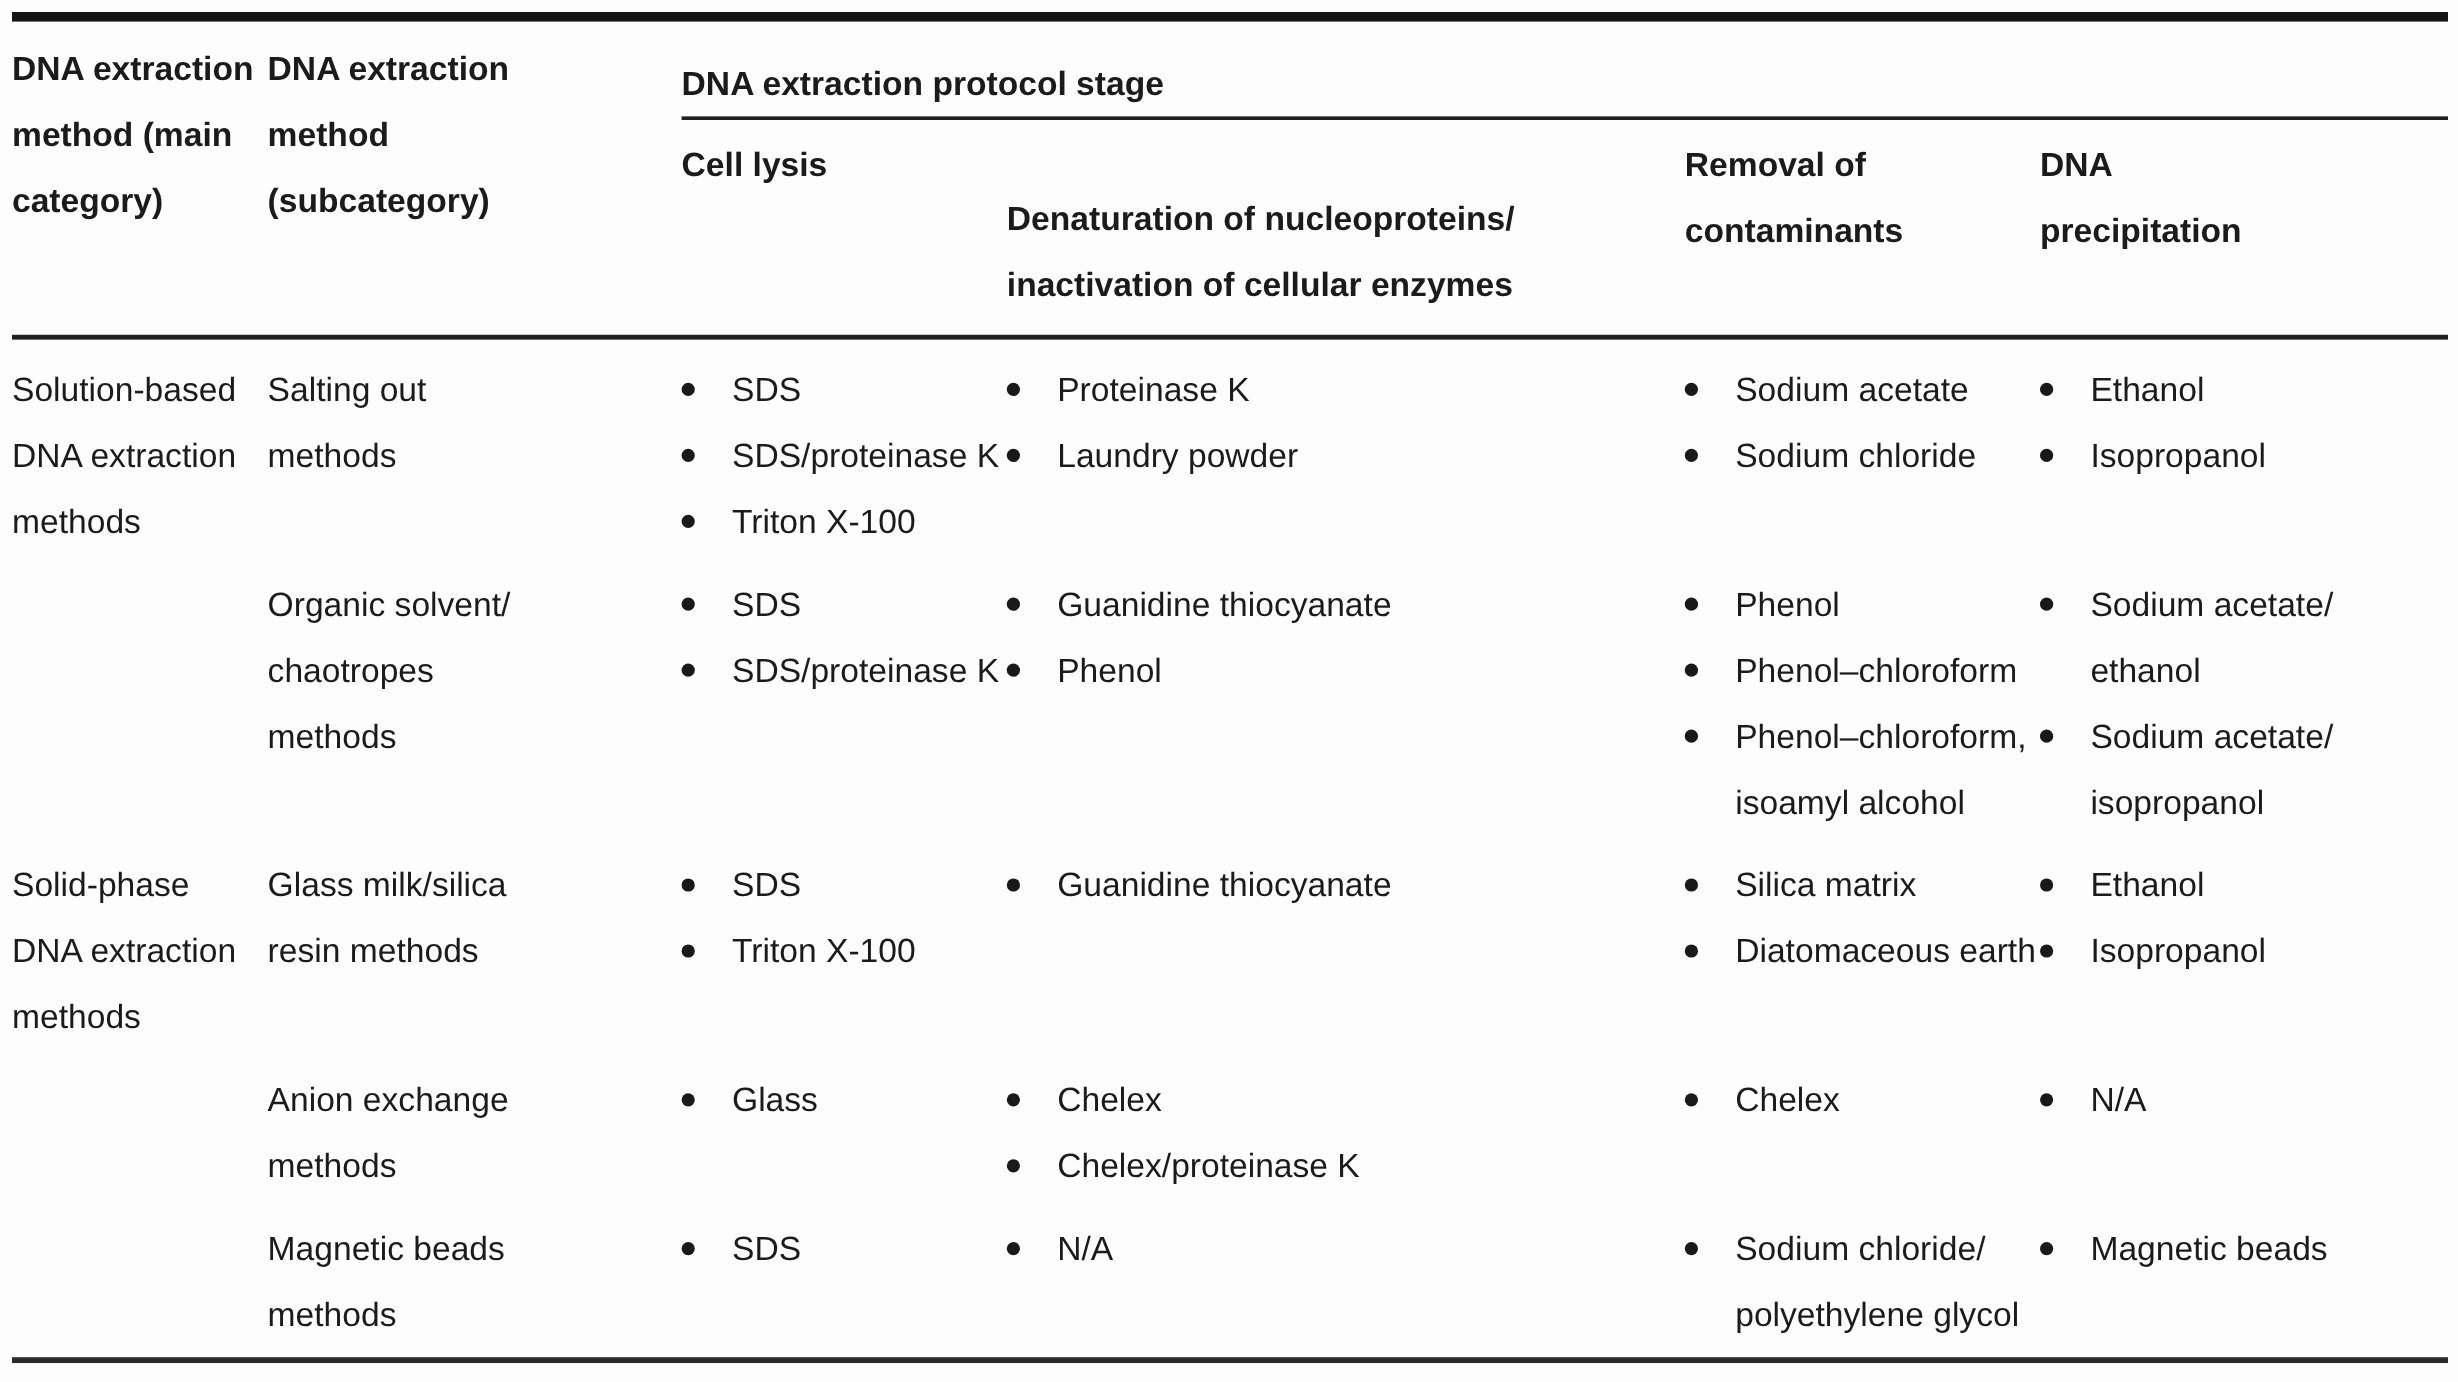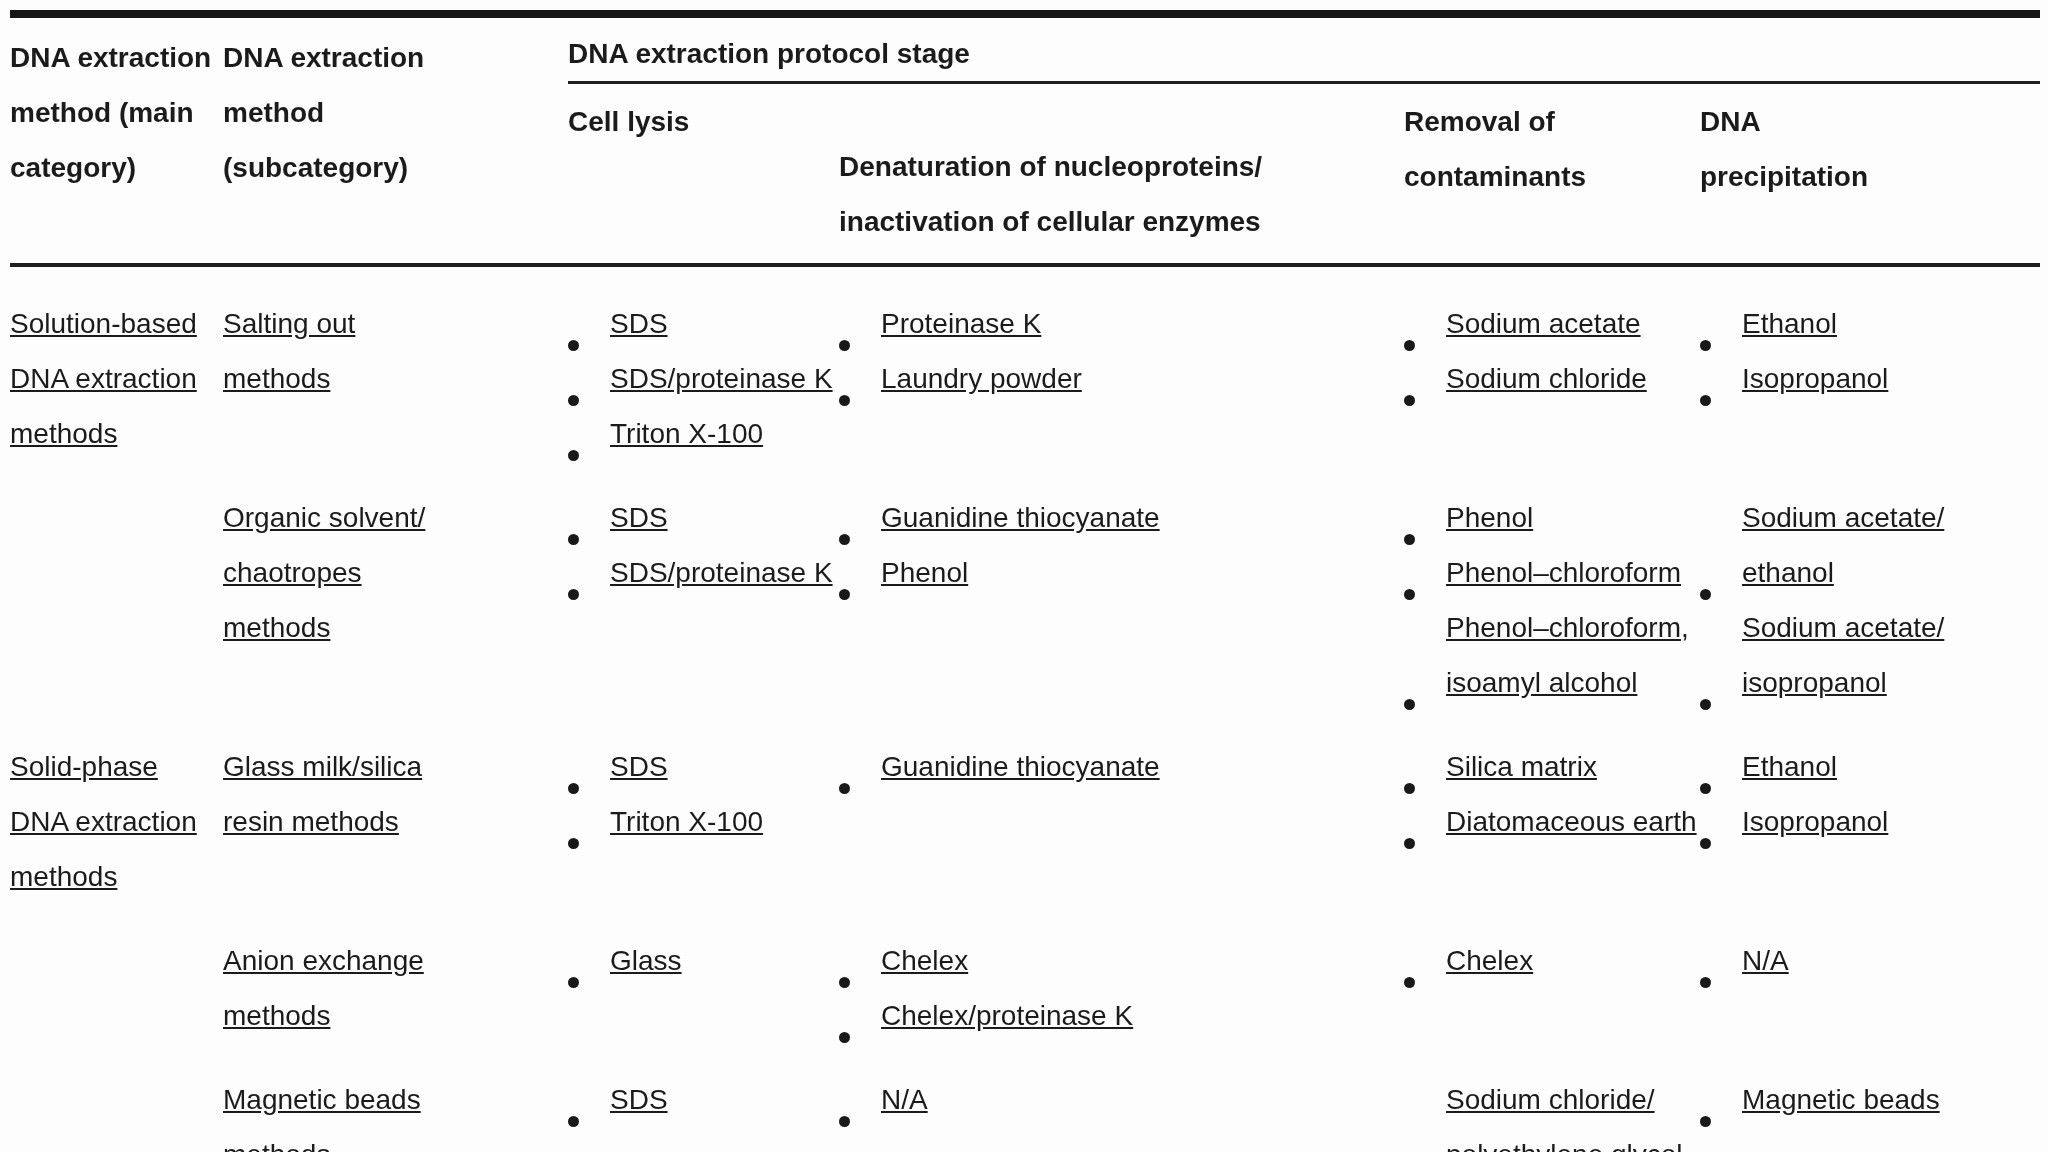--- a/index.html
+++ b/index.html
@@ -22,35 +22,35 @@
   }
   .hg {
     border-top: 8px solid #161616;
     border-bottom: 4px solid #1f1f1f;
     font-weight: bold;
   }
   .hmain { grid-column: 1; grid-row: 1 / 3; padding-top: 12px; }
   .hsub  { grid-column: 2; grid-row: 1 / 3; padding-top: 12px; }
   .group {
     grid-column: 3 / 7; grid-row: 1;
-    padding-top: 8px;
+    padding-top: 24px;
     border-bottom: 3px solid #1f1f1f;
   }
   .stage { grid-row: 2; padding: 10px 0 14px 0; }
   .c3 { grid-column: 3; }
   .c4 { grid-column: 4; margin-top: 45px; }
   .c5 { grid-column: 5; }
   .c6 { grid-column: 6; }
   .tbody {
     border-bottom: 5px solid #2b2b2b;
     padding-bottom: 8px;
   }
-  .row { padding-top: 29px; text-decoration: underline; }
+  .row { padding-top: 14px; }
   .cell { min-width: 0; }
-  .item { display: flex; align-items: flex-end; }
+  .item { display: flex; align-items: flex-start; }
   .b { flex: 0 0 42px; }
   .b::after {
     content: "";
     display: block;
     width: 11px; height: 11px;
     border-radius: 50%;
     background: #191919;
     margin-top: 22px;
   }
 </style>

